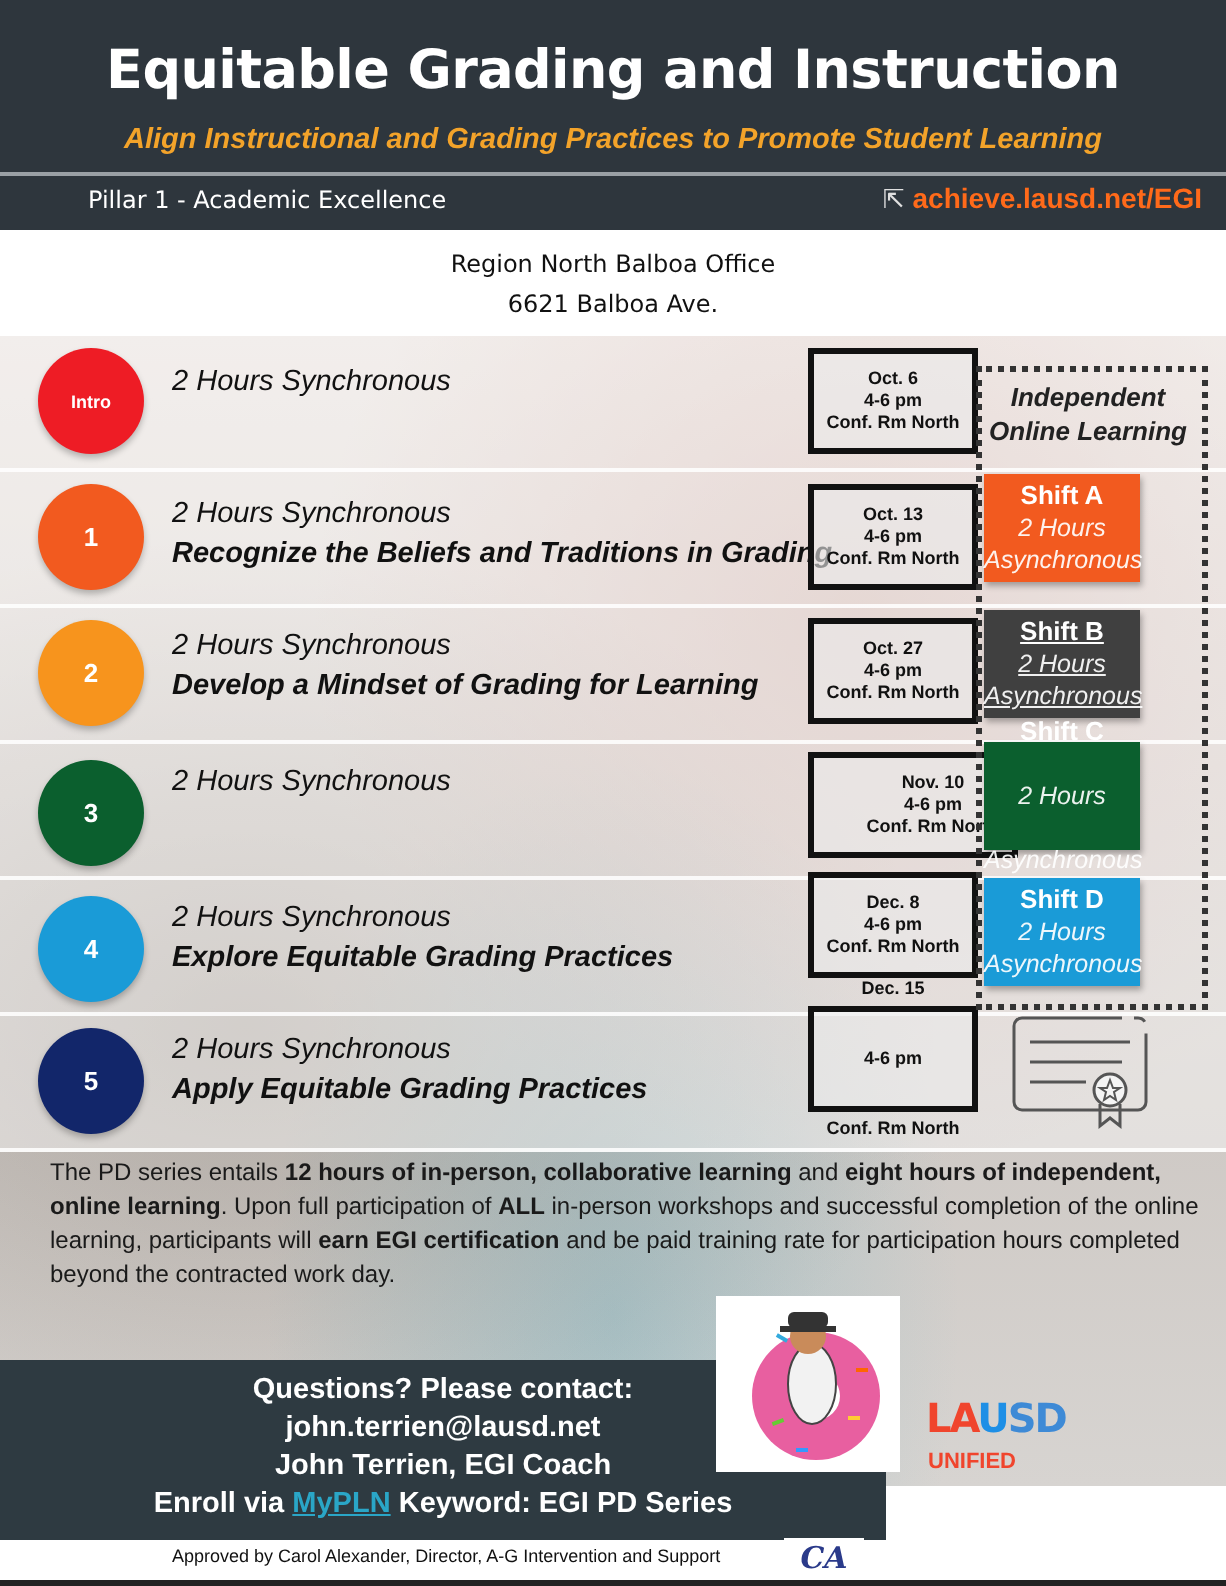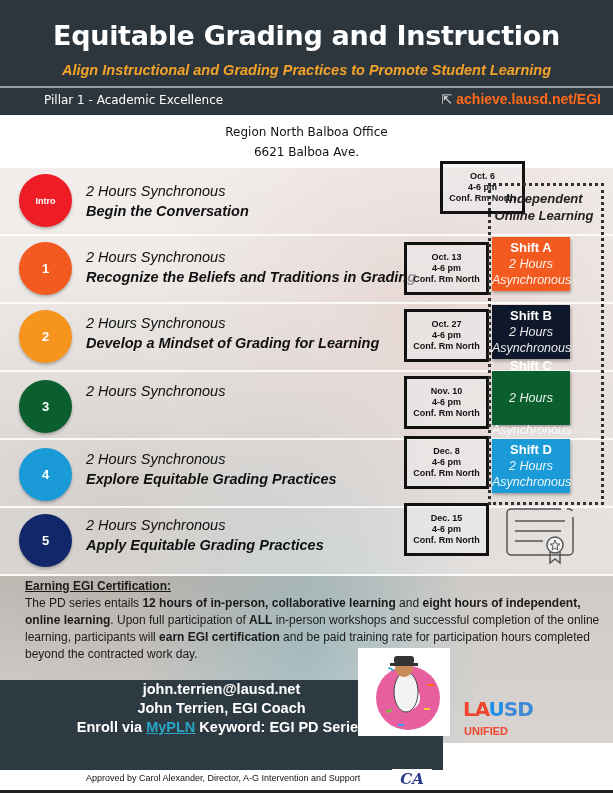--- a/index.html
+++ b/index.html
@@ -143,21 +143,20 @@
   <div>Region North Balboa Office</div>
   <div>6621 Balboa Ave.</div>
 </div>
 
 <div class="photo-bg"></div>
 
 <div class="row" style="top:168px;">
   <div class="circle small" style="top:6px;background:#ee1c25;">Intro</div>
   <div class="row-text" style="top:14px;">
     <div class="row-hours">2 Hours Synchronous</div>
-    <div class="row-title">Begin the Conversation</div>
   </div>
 </div>
 <div class="row" style="top:236px;">
   <div class="circle" style="top:6px;background:#f25a1f;">1</div>
   <div class="row-text" style="top:12px;">
     <div class="row-hours">2 Hours Synchronous</div>
     <div class="row-title">Recognize the Beliefs and Traditions in Grading</div>
   </div>
 </div>
 <div class="row" style="top:304px;">
@@ -181,63 +180,63 @@
   </div>
 </div>
 <div class="row" style="top:508px;">
   <div class="circle" style="top:6px;background:#12266a;">5</div>
   <div class="row-text" style="top:8px;">
     <div class="row-hours">2 Hours Synchronous</div>
     <div class="row-title">Apply Equitable Grading Practices</div>
   </div>
 </div>
 
-<div class="datebox" style="top:161px;margin-left:36px;">
+<div class="datebox" style="top:174px;">
   <span>Oct. 6</span>
   <span>4-6 pm</span>
   <span>Conf. Rm North</span>
 </div>
 <div class="datebox" style="top:242px;">
   <span>Oct. 13</span>
   <span>4-6 pm</span>
   <span>Conf. Rm North</span>
 </div>
 <div class="datebox" style="top:309px;">
   <span>Oct. 27</span>
   <span>4-6 pm</span>
   <span>Conf. Rm North</span>
 </div>
-<div class="datebox" style="top:376px;">
+<div class="datebox" style="top:376px;padding-left:20px;">
   <span>Nov. 10</span>
   <span>4-6 pm</span>
   <span>Conf. Rm North</span>
 </div>
 <div class="datebox" style="top:436px;">
   <span>Dec. 8</span>
   <span>4-6 pm</span>
   <span>Conf. Rm North</span>
 </div>
-<div class="datebox" style="top:503px;">
+<div class="datebox" style="top:503px;gap:24px;">
   <span>Dec. 15</span>
   <span>4-6 pm</span>
   <span>Conf. Rm North</span>
 </div>
 
 <div class="online-frame"></div>
 <div class="online-label">
   <div>Independent</div>
   <div>Online Learning</div>
 </div>
 
 <div class="shift" style="top:237px;background:#f25a1f;">
   <div class="shift-name">Shift A</div>
   <div class="shift-sub">2 Hours</div>
   <div class="shift-sub">Asynchronous</div>
 </div>
-<div class="shift" style="top:305px;background:#0f172a;">
+<div class="shift" style="top:305px;background:#404040;text-decoration:underline;">
   <div class="shift-name">Shift B</div>
   <div class="shift-sub">2 Hours</div>
   <div class="shift-sub">Asynchronous</div>
 </div>
 <div class="shift" style="top:371px;background:#0b5f2e;gap:16px;">
   <div class="shift-name">Shift C</div>
   <div class="shift-sub">2 Hours</div>
   <div class="shift-sub">Asynchronous</div>
 </div>
 <div class="shift" style="top:439px;background:#1a9bd7;">
@@ -250,25 +249,25 @@
   <rect x="2" y="2" width="66" height="46" rx="4" fill="none" stroke="#555" stroke-width="1.5" stroke-dasharray="50 6 6 6 300"></rect>
   <line x1="10" y1="14" x2="60" y2="14" stroke="#555" stroke-width="1.5"></line>
   <line x1="10" y1="24" x2="56" y2="24" stroke="#555" stroke-width="1.5"></line>
   <line x1="10" y1="34" x2="38" y2="34" stroke="#555" stroke-width="1.5"></line>
   <circle cx="50" cy="38" r="8" fill="#f4f4f4" stroke="#555" stroke-width="1.5"></circle>
   <polygon points="50,33 51.5,37 55,37 52,39 53,43 50,41 47,43 48,39 45,37 48.5,37" fill="none" stroke="#555" stroke-width="1"></polygon>
   <path d="M45 45 L45 56 L50 52 L55 56 L55 45" fill="none" stroke="#555" stroke-width="1.5"></path>
 </svg>
 
 <div class="earning">
-  <div class="earning-head">Earning EGI Certification:</div>
   <div><span>The PD series entails </span><b>12 hours of in-person, collaborative learning</b><span> and </span><b>eight hours of independent, online learning</b><span>. Upon full participation of </span><b>ALL</b><span> in-person workshops and successful completion of the online learning, participants will </span><b>earn EGI certification</b><span> and be paid training rate for participation hours completed beyond the contracted work day.</span></div>
 </div>
 
 <div class="contact">
+  <div class="line1">Questions? Please contact:</div>
   <div>john.terrien@lausd.net</div>
   <div>John Terrien, EGI Coach</div>
   <div><span>Enroll via </span><span class="mypln">MyPLN</span><span> Keyword: EGI PD Series</span></div>
 </div>
 
 <div class="emoji-card">
   <svg width="92" height="88" viewBox="0 0 92 88">
     <circle cx="50" cy="50" r="32" fill="#e85fa0"></circle>
     <circle cx="50" cy="50" r="12" fill="#ffffff"></circle>
     <rect x="30" y="20" width="6" height="2" fill="#3ad" transform="rotate(30 33 21)"></rect>

